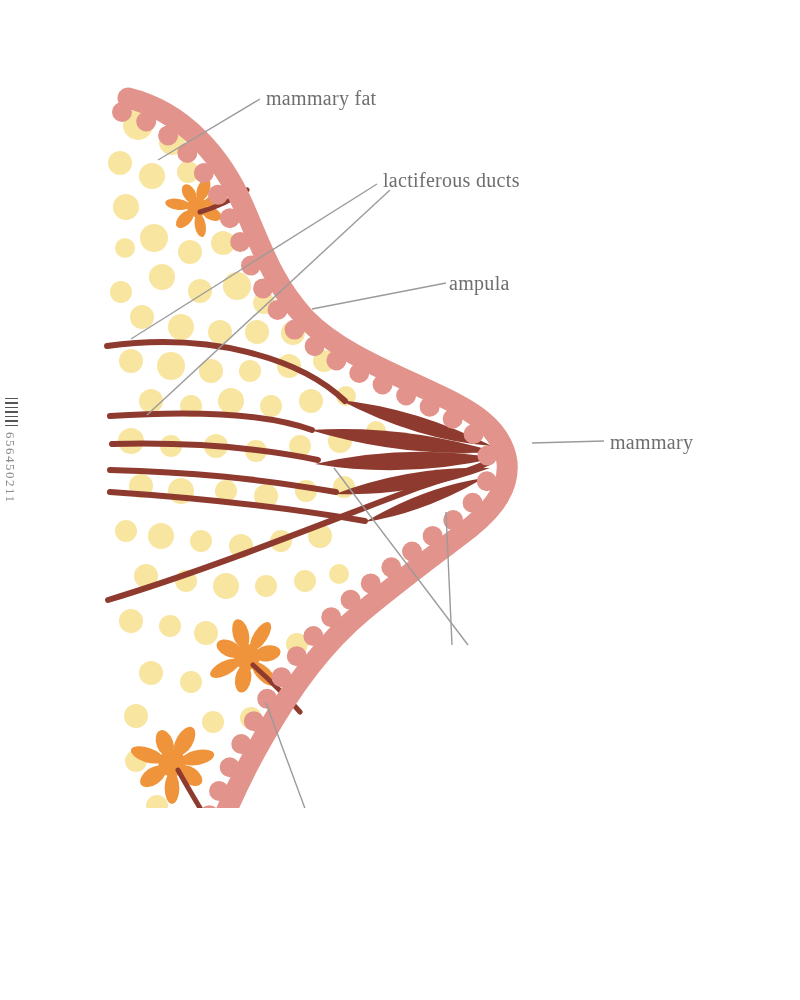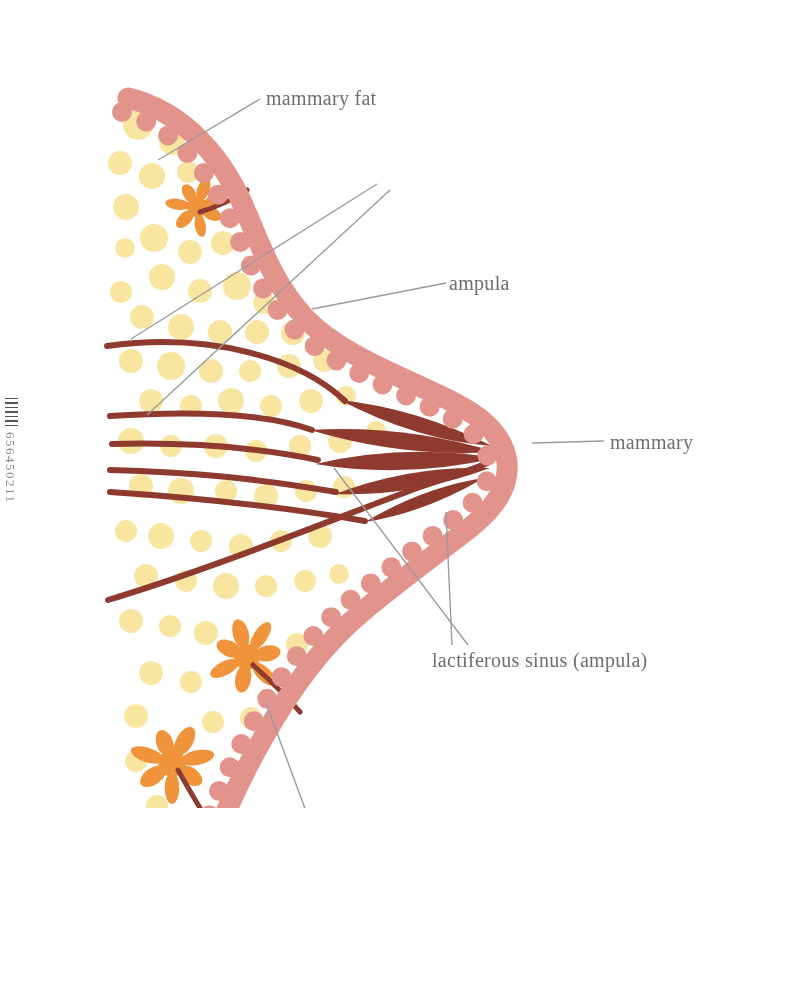--- a/index.html
+++ b/index.html
@@ -158,20 +158,20 @@
       <line x1="446" y1="283" x2="312" y2="309"></line>
       <line x1="604" y1="441" x2="532" y2="443"></line>
       <line x1="468" y1="645" x2="334" y2="468"></line>
       <line x1="452" y1="645" x2="446" y2="512"></line>
       <line x1="310" y1="822" x2="266" y2="703"></line>
       <line x1="310" y1="827" x2="213" y2="814"></line>
     </g>
   </svg>
 
   <div class="lbl" style="left:266px;top:86px">mammary fat</div>
+  <div class="lbl" style="left:383px;top:168px">lactiferous ducts</div>
   <div class="lbl" style="left:449px;top:271px">ampula</div>
   <div class="lbl" style="left:610px;top:430px">mammary</div>
-  <div class="lbl" style="left:432px;top:648px">lactiferous sinus (ampula)</div>
 
   <div class="watermark-barcode"></div>
   <div class="watermark-num">656450211</div>
 
 </div>
 
 </body></html>

